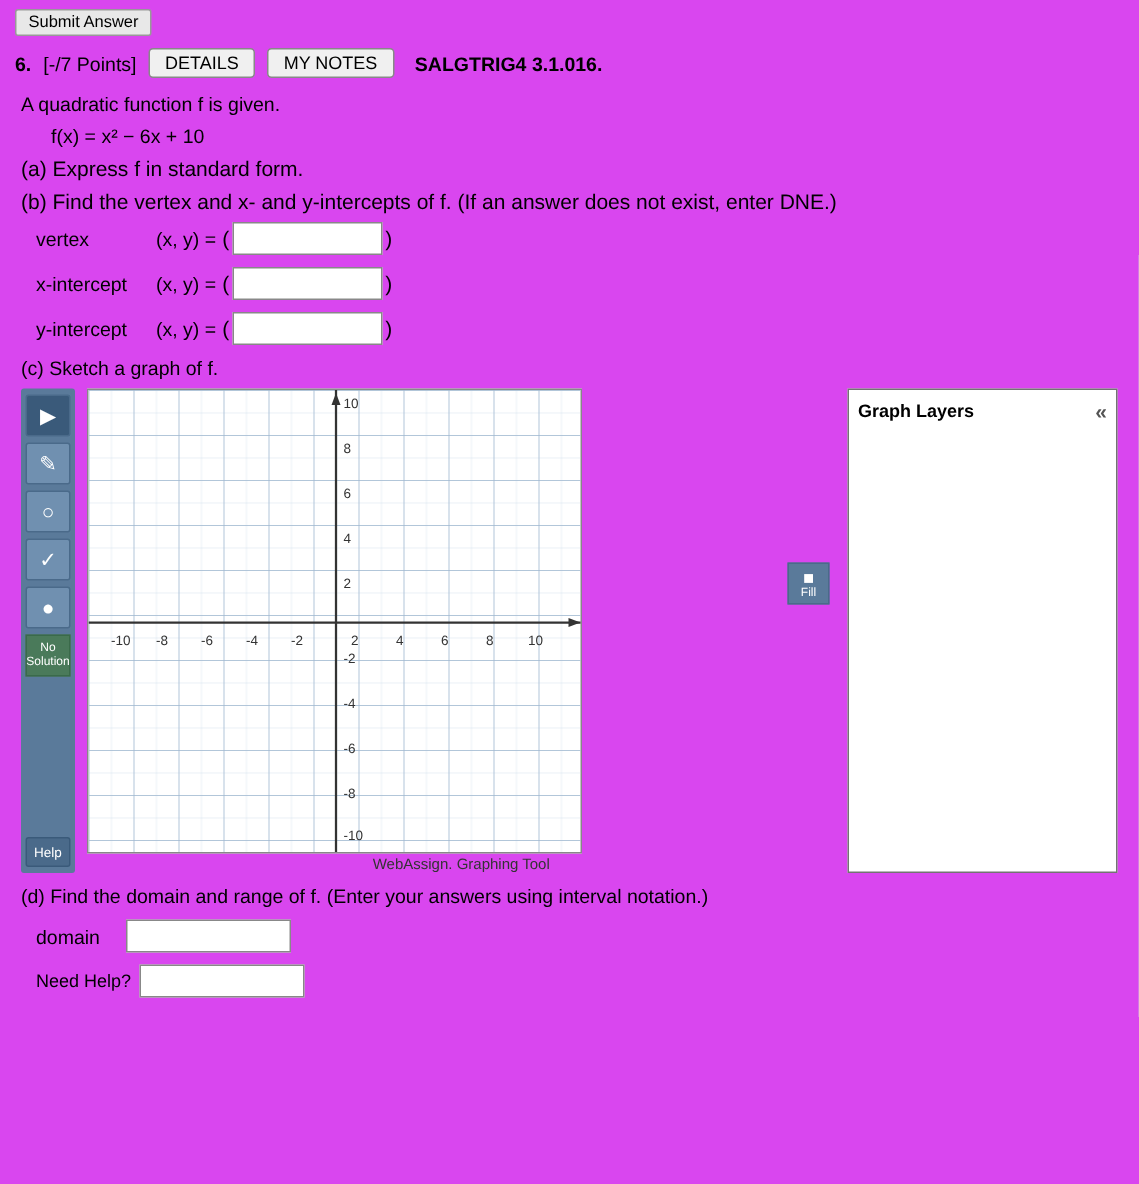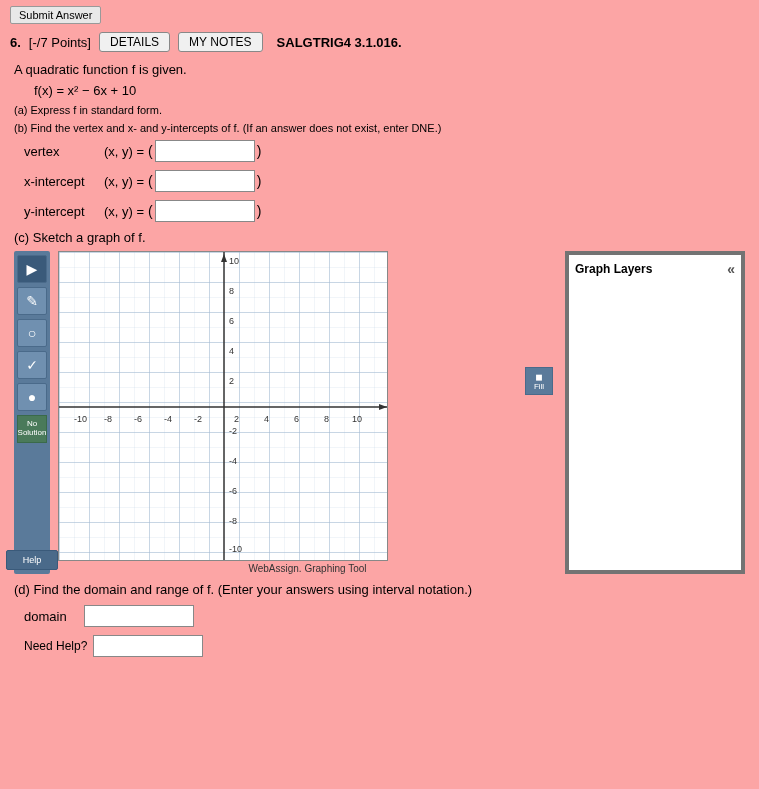--- a/index.html
+++ b/index.html
@@ -5,21 +5,21 @@
     * { box-sizing: border-box; margin: 0; padding: 0; }
     body {
       font-family: Arial, sans-serif;
       font-size: 13px;
       background: #c8d4e0;
       width: 759px;
       min-height: 789px;
       position: relative;
     }
     .page-wrapper {
-      background: #fca5a5;
+      background: #d946ef;
       width: 759px;
       min-height: 789px;
       padding: 6px 10px 20px 10px;
     }
     .submit-bar {
       margin-bottom: 8px;
     }
     .submit-btn {
       background: #e8e8e8;
       border: 1px solid #999;
@@ -58,21 +58,21 @@
     .intro-text {
       margin-bottom: 6px;
       font-size: 13px;
     }
     .formula {
       font-size: 13px;
       margin-bottom: 6px;
       margin-left: 20px;
     }
     .part-label {
-      font-size: 11px;
+      font-size: 14px;
       margin-bottom: 6px;
     }
     .fx-row {
       display: flex;
       align-items: center;
       margin-bottom: 10px;
       margin-left: 10px;
     }
     .fx-label {
       font-size: 13px;
@@ -159,40 +159,40 @@
       font-size: 8px;
       display: flex;
       align-items: center;
       justify-content: center;
       cursor: pointer;
       border-radius: 0;
       text-align: center;
       line-height: 1.1;
     }
     .help-btn {
-      width: 52px;
+      width: 30px;
       height: 20px;
       background: #4a6a8a;
       border: 1px solid #3a5a7a;
       color: white;
       font-size: 9px;
       display: flex;
       align-items: center;
       justify-content: center;
       cursor: pointer;
       border-radius: 2px;
       margin-top: auto;
     }
     .graph-svg {
       display: block;
     }
     .graph-layers-panel {
       width: 180px;
       background: white;
-      border: 4px solid #737373;
+      border: 1px solid #737373;
       padding: 6px;
       font-size: 11px;
     }
     .graph-layers-header {
       display: flex;
       justify-content: space-between;
       align-items: center;
       margin-bottom: 6px;
       font-weight: bold;
       font-size: 12px;

